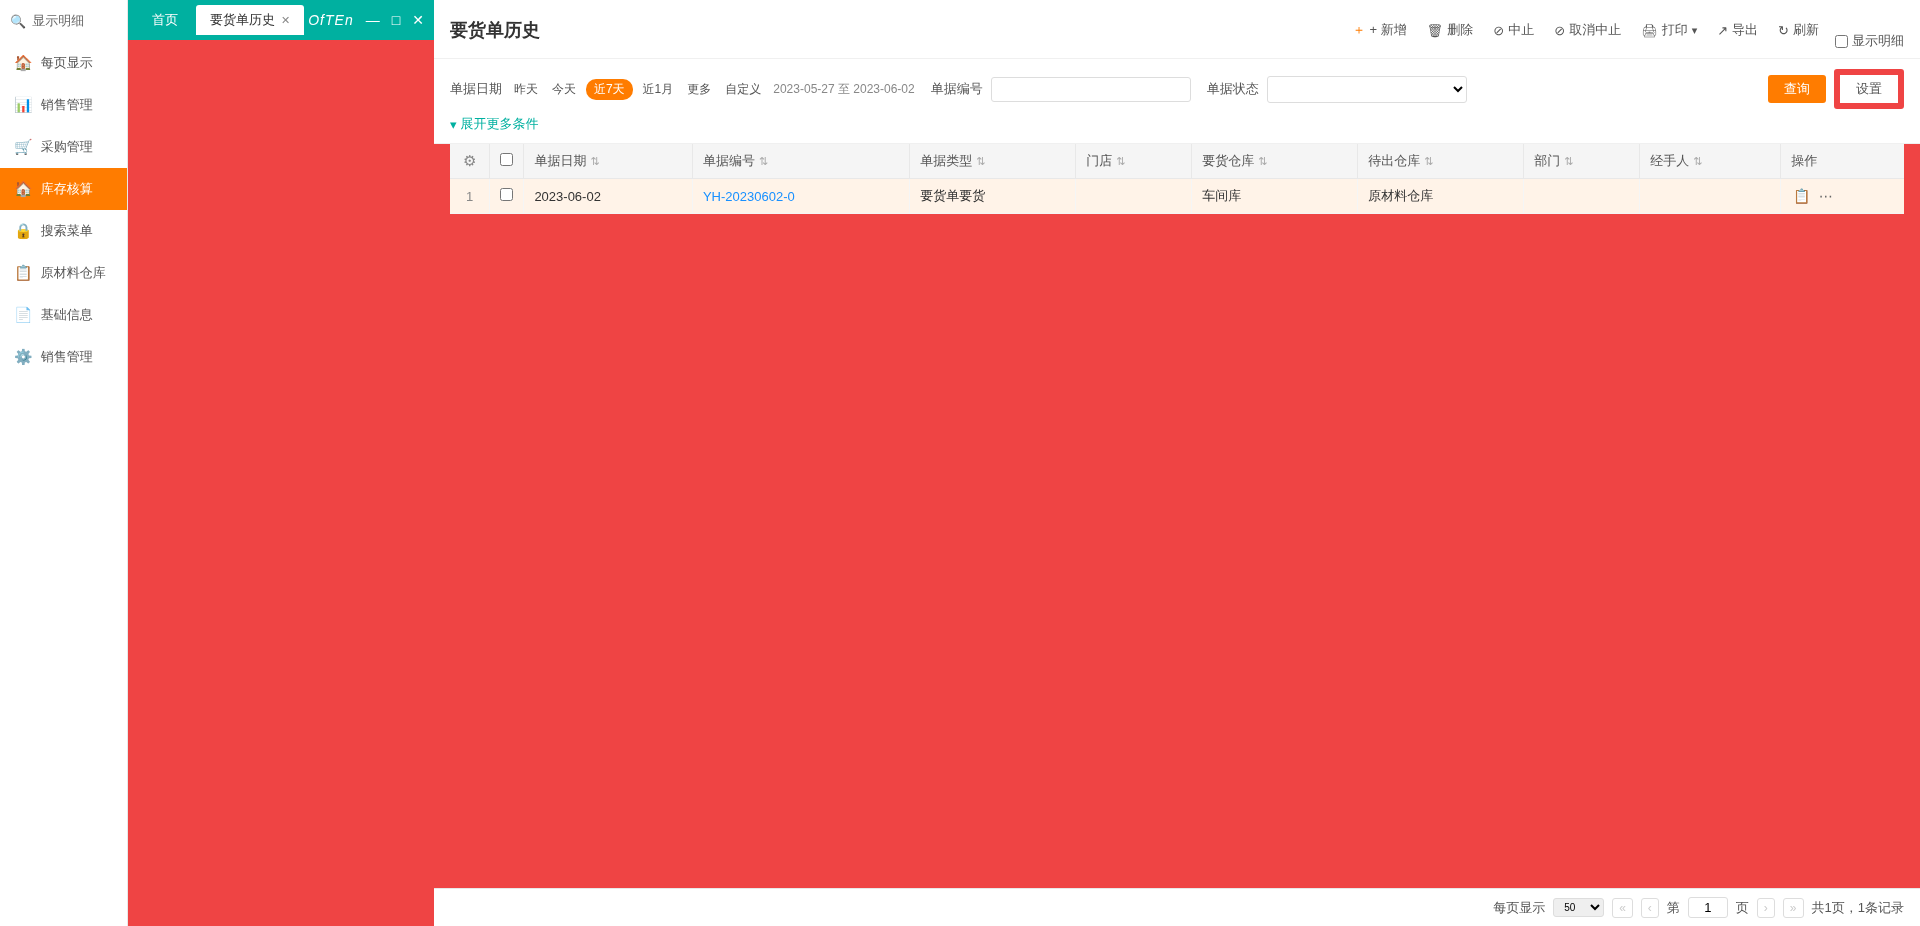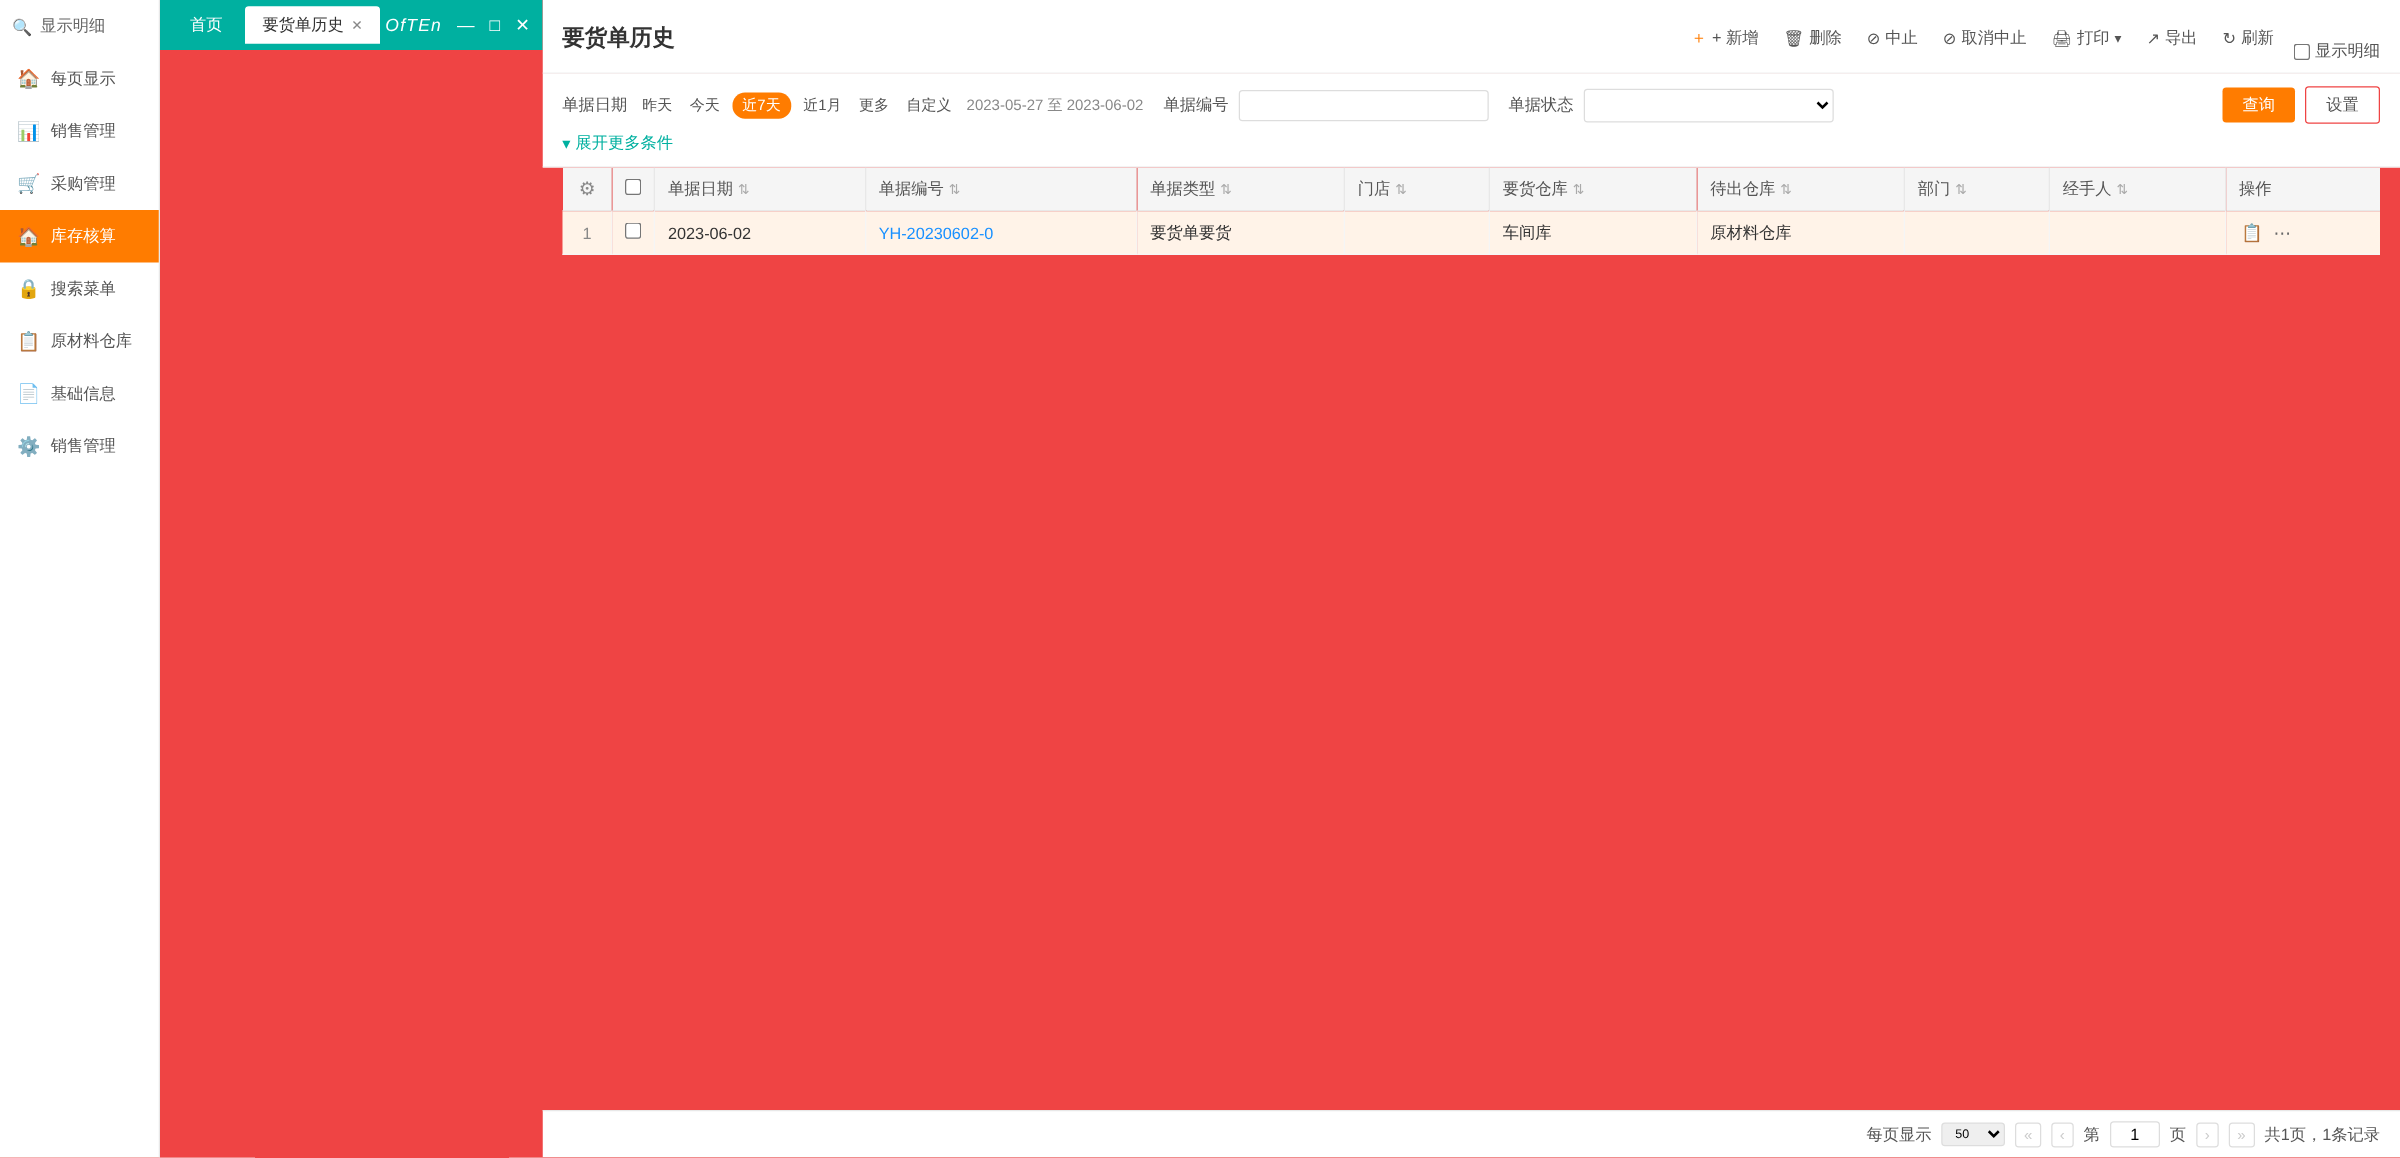--- a/index.html
+++ b/index.html
@@ -120,21 +120,21 @@
       color: #fff;
       border: none;
       padding: 5px 16px;
       border-radius: 3px;
       cursor: pointer;
       font-size: 13px;
     }
     .btn-default {
       background: #fff;
       color: #555;
-      border: 1px solid #ef4444;
+      border: 6px solid #ef4444;
       padding: 5px 16px;
       border-radius: 3px;
       cursor: pointer;
       font-size: 13px;
     }
     .show-detail-checkbox {
       display: flex;
       align-items: center;
       gap: 4px;
       font-size: 13px;

